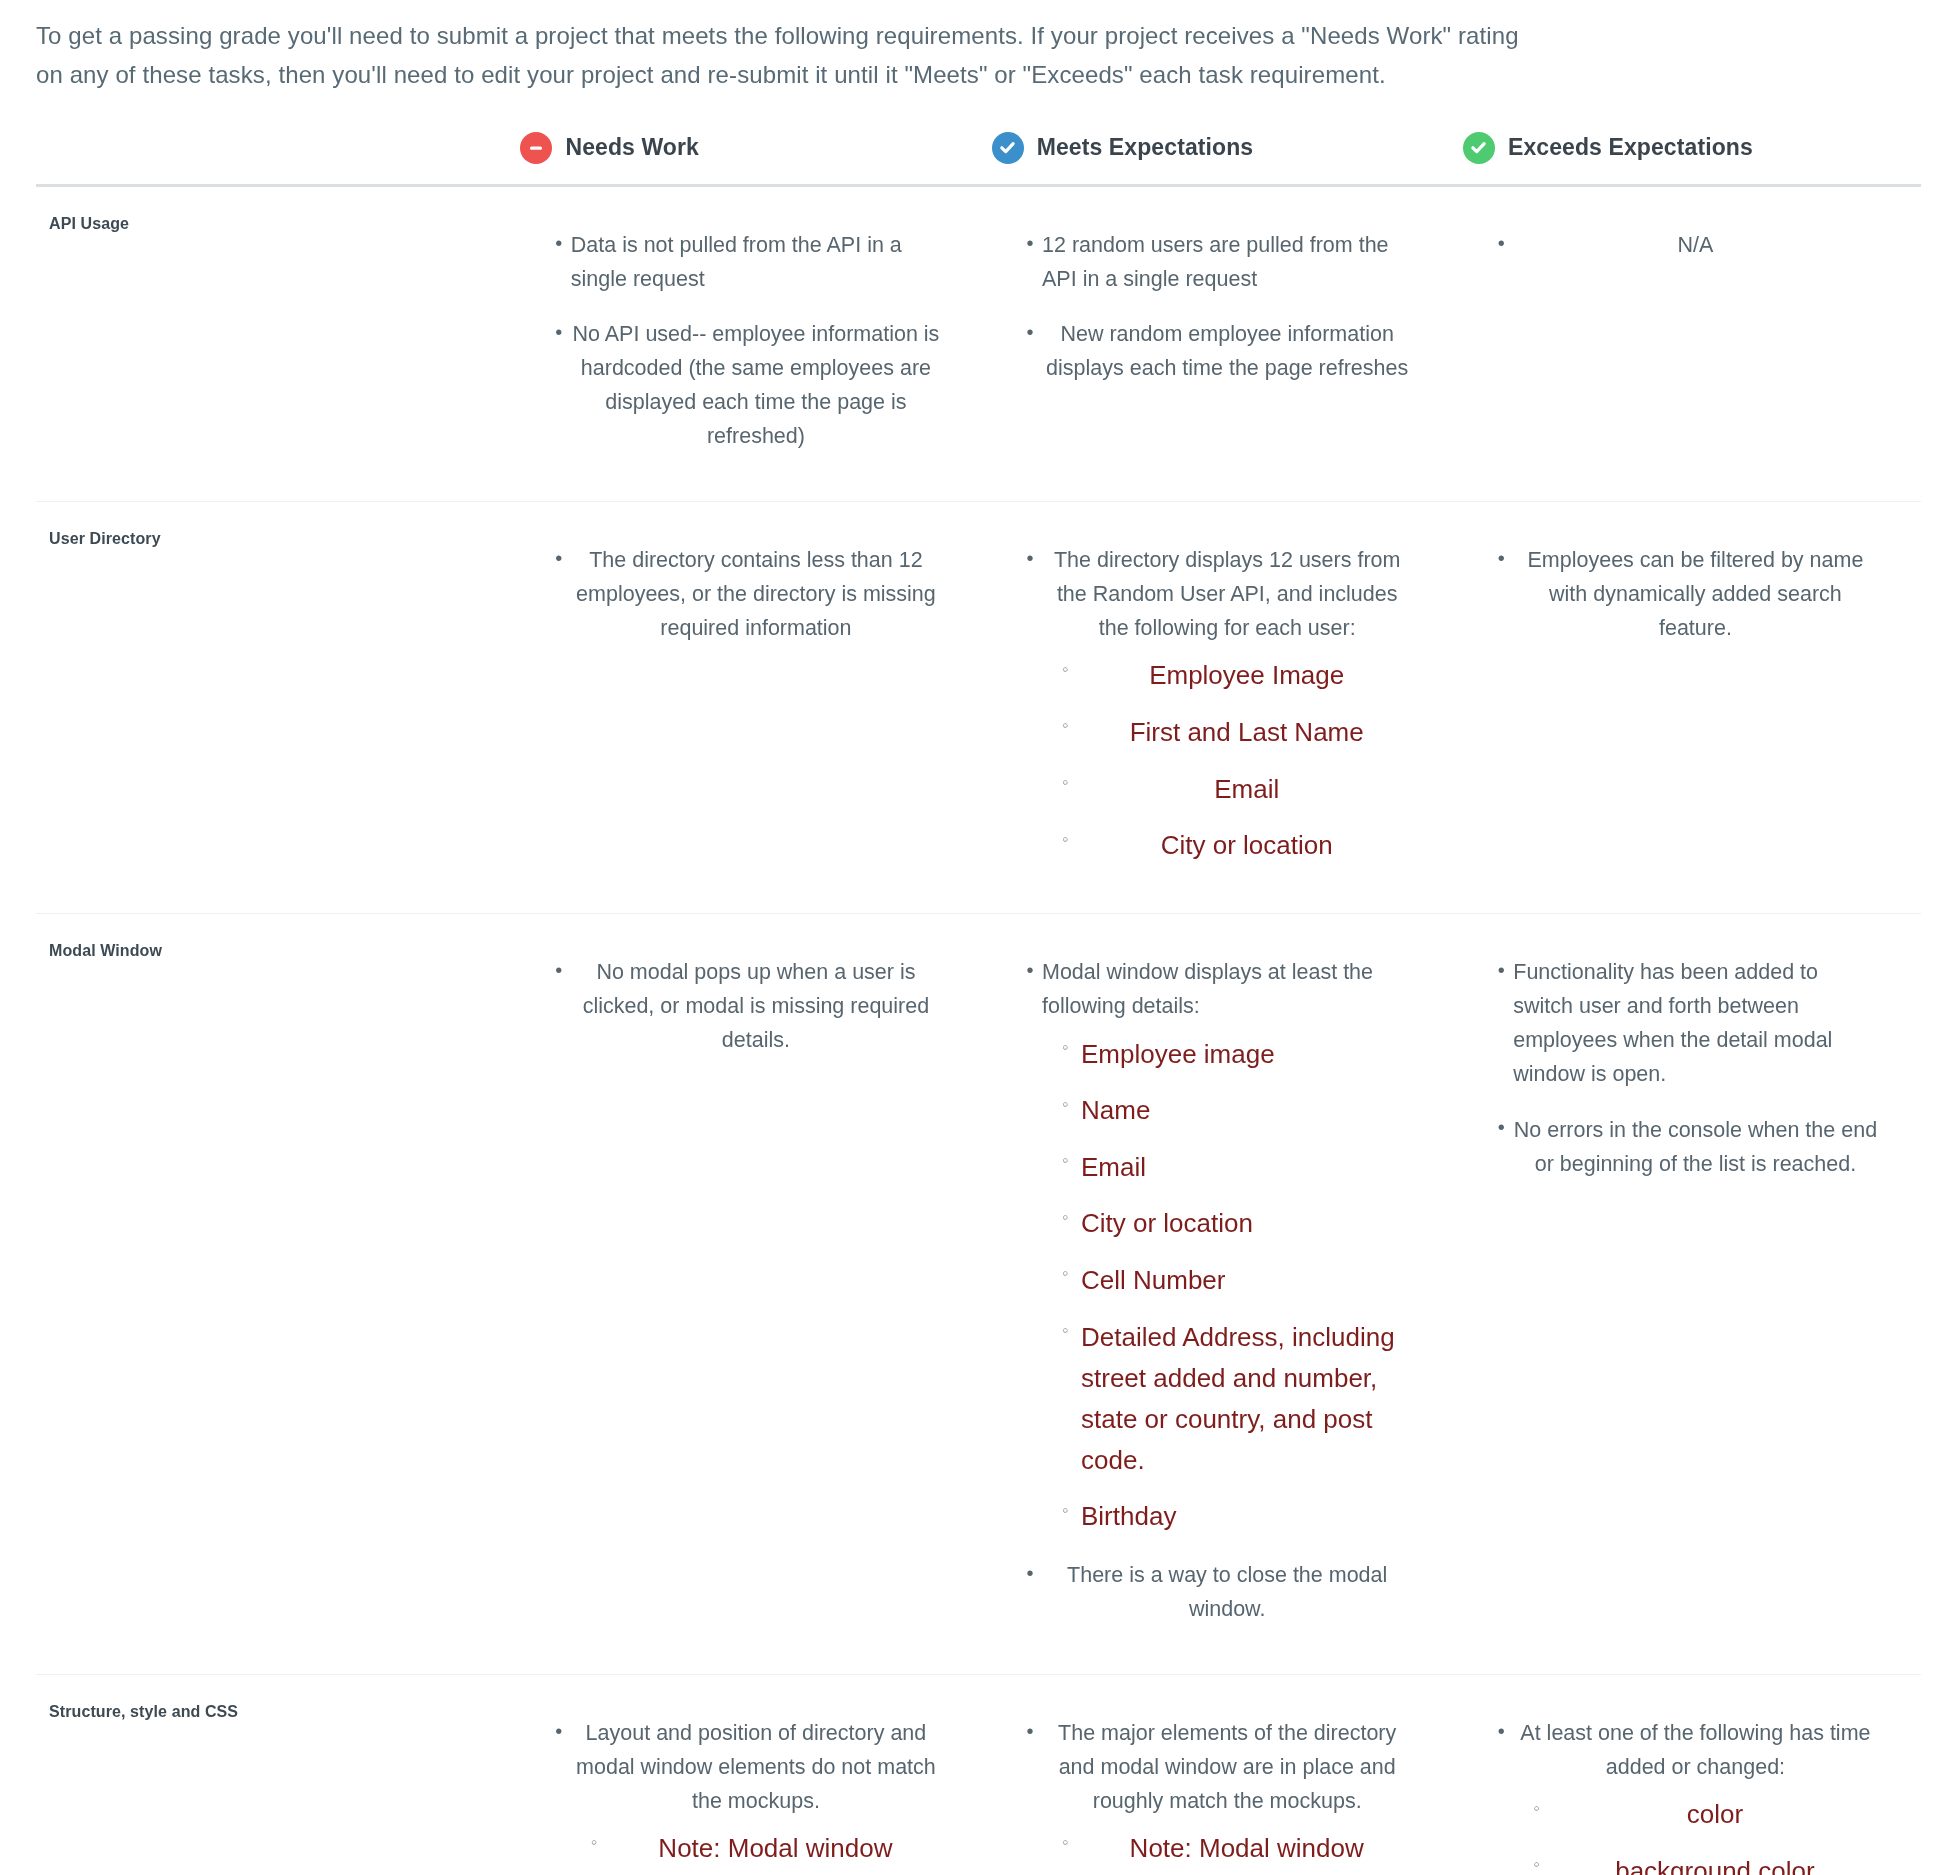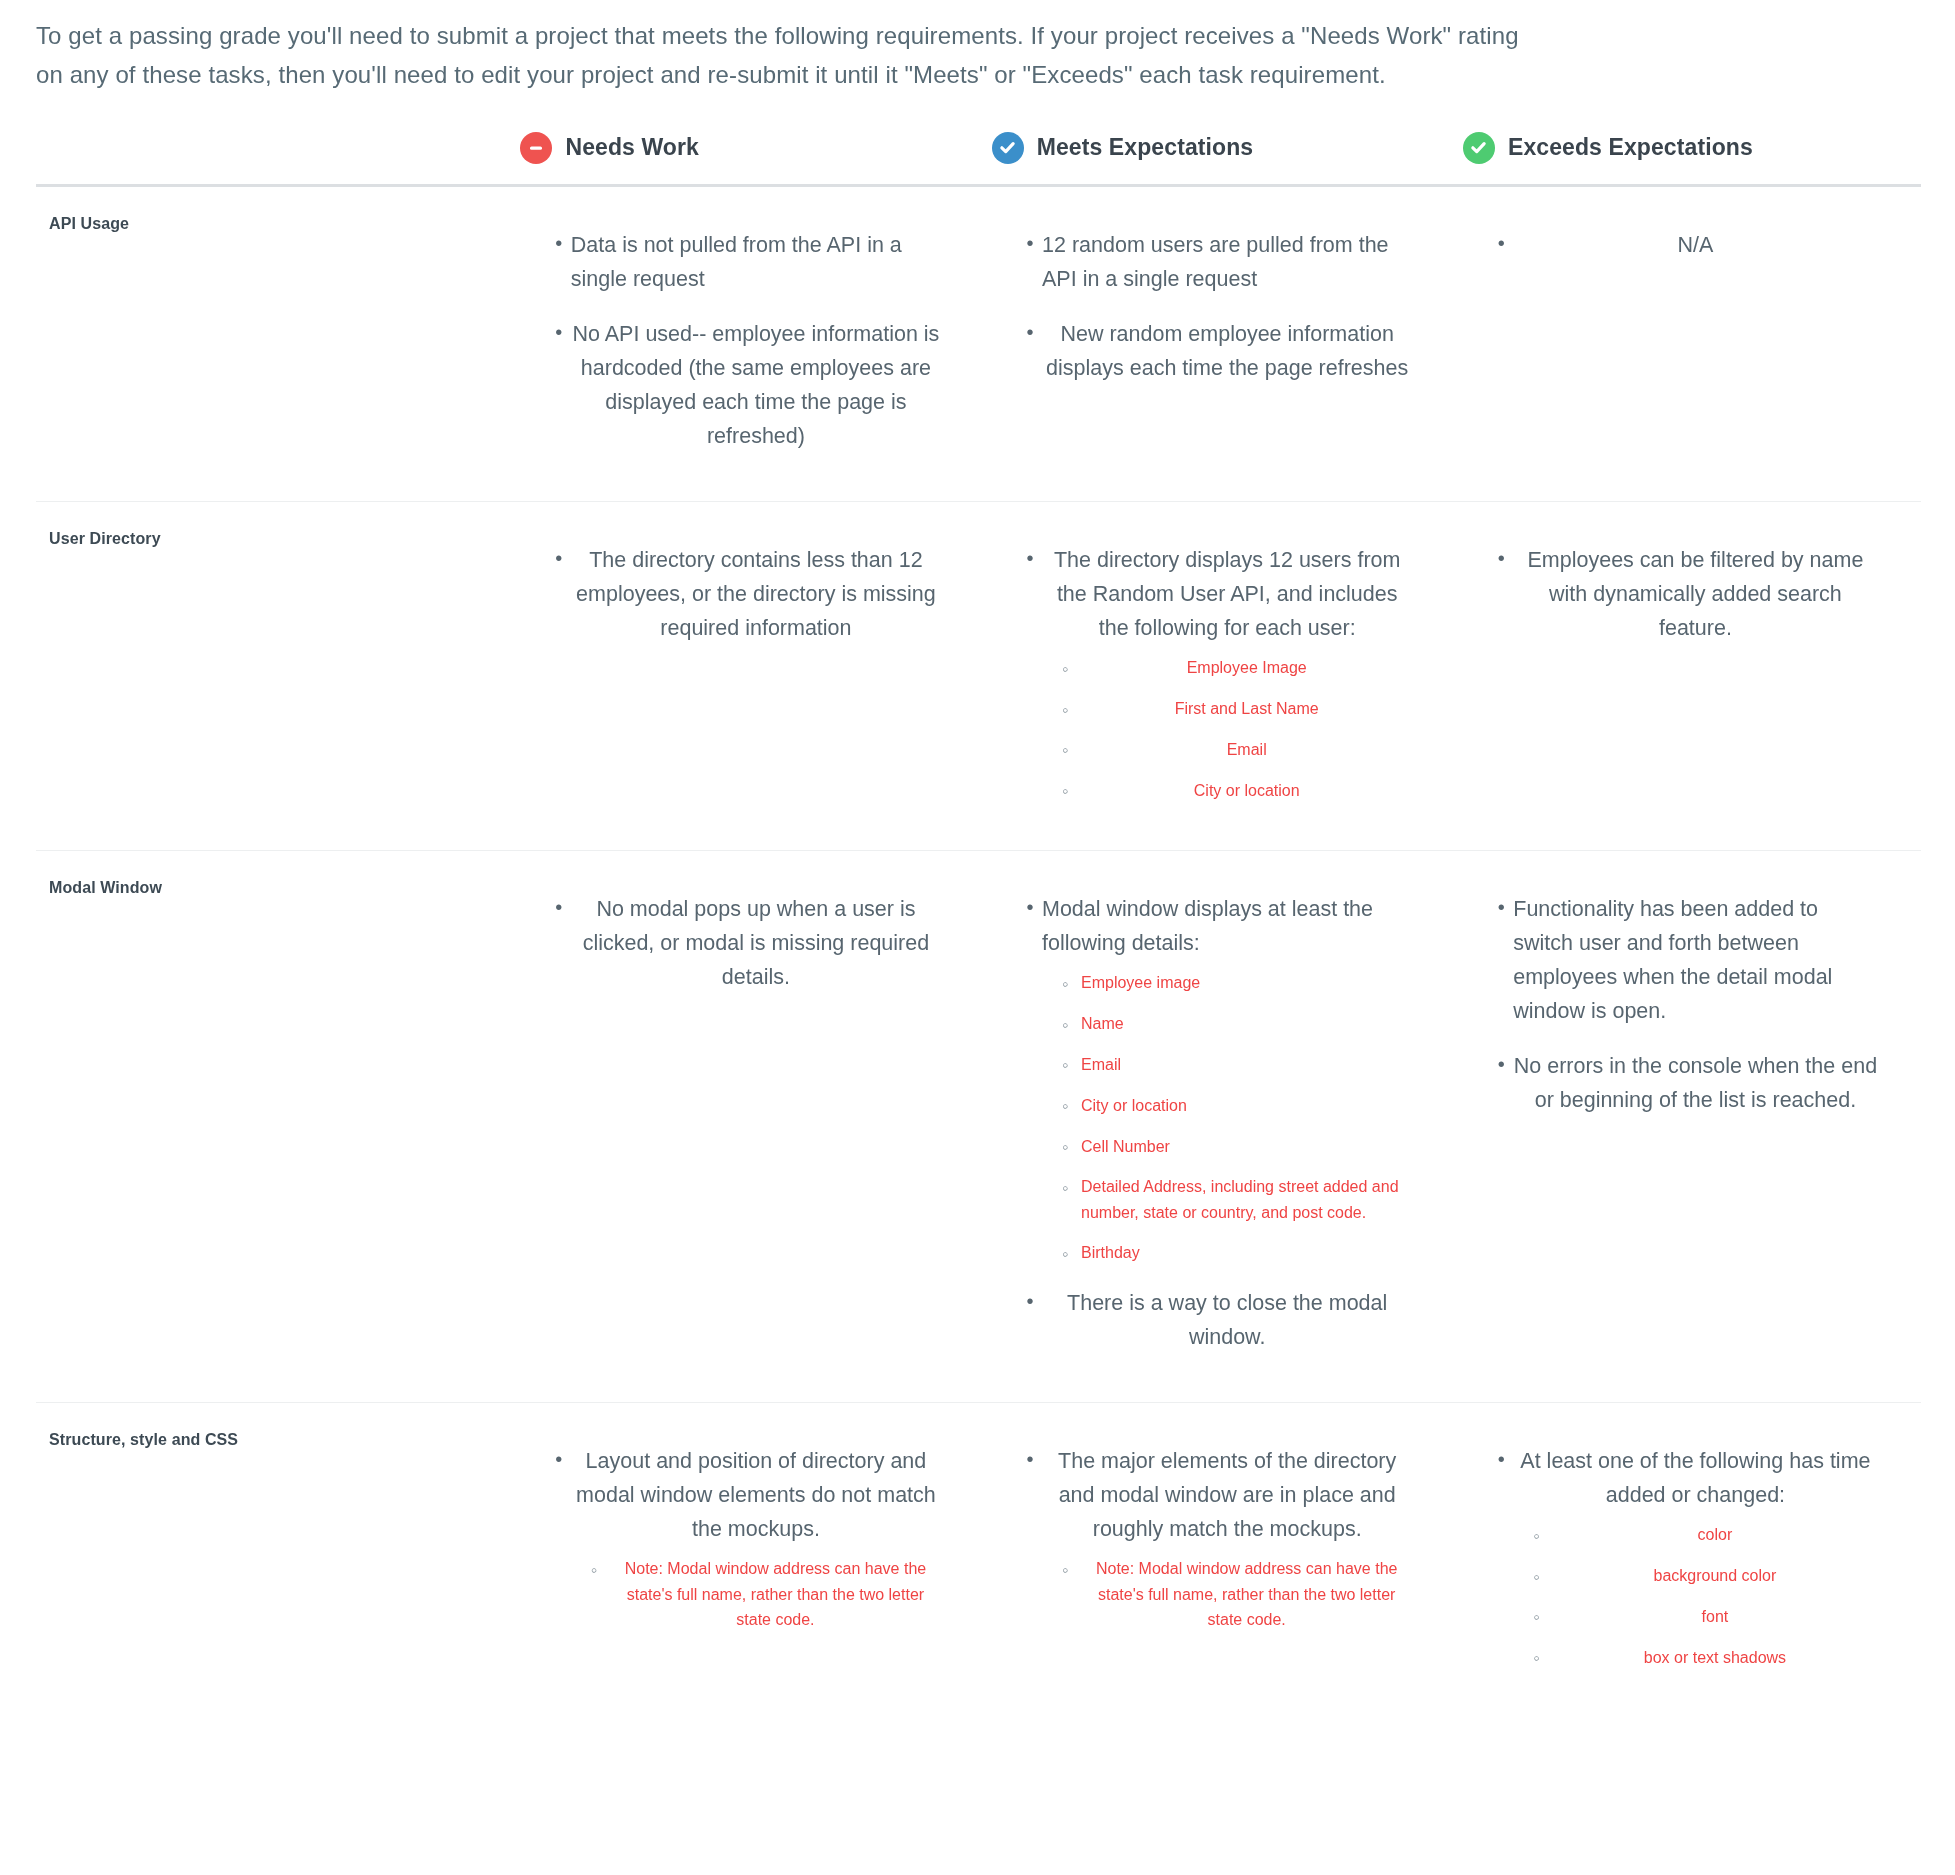--- a/index.html
+++ b/index.html
@@ -126,23 +126,23 @@
   }
   .btxt { display: block; }
 
   ul.lvl2 {
     margin: 0;
     padding: 0 0 0 20px;
     list-style: none;
   }
   ul.lvl2 > li {
     position: relative;
-    font-size: 16px;
+    font-size: 26px;
     line-height: 1.58;
-    color: #ef4444;
+    color: #7f1d1d;
     margin: 9.5px 0 15.5px 0;
     padding-left: 19px;
   }
   ul.lvl2 > li::before {
     content: "\25E6";
     position: absolute;
     left: 0;
     top: -0.6px;
     font-size: 18px;
     color: #8a969e;

